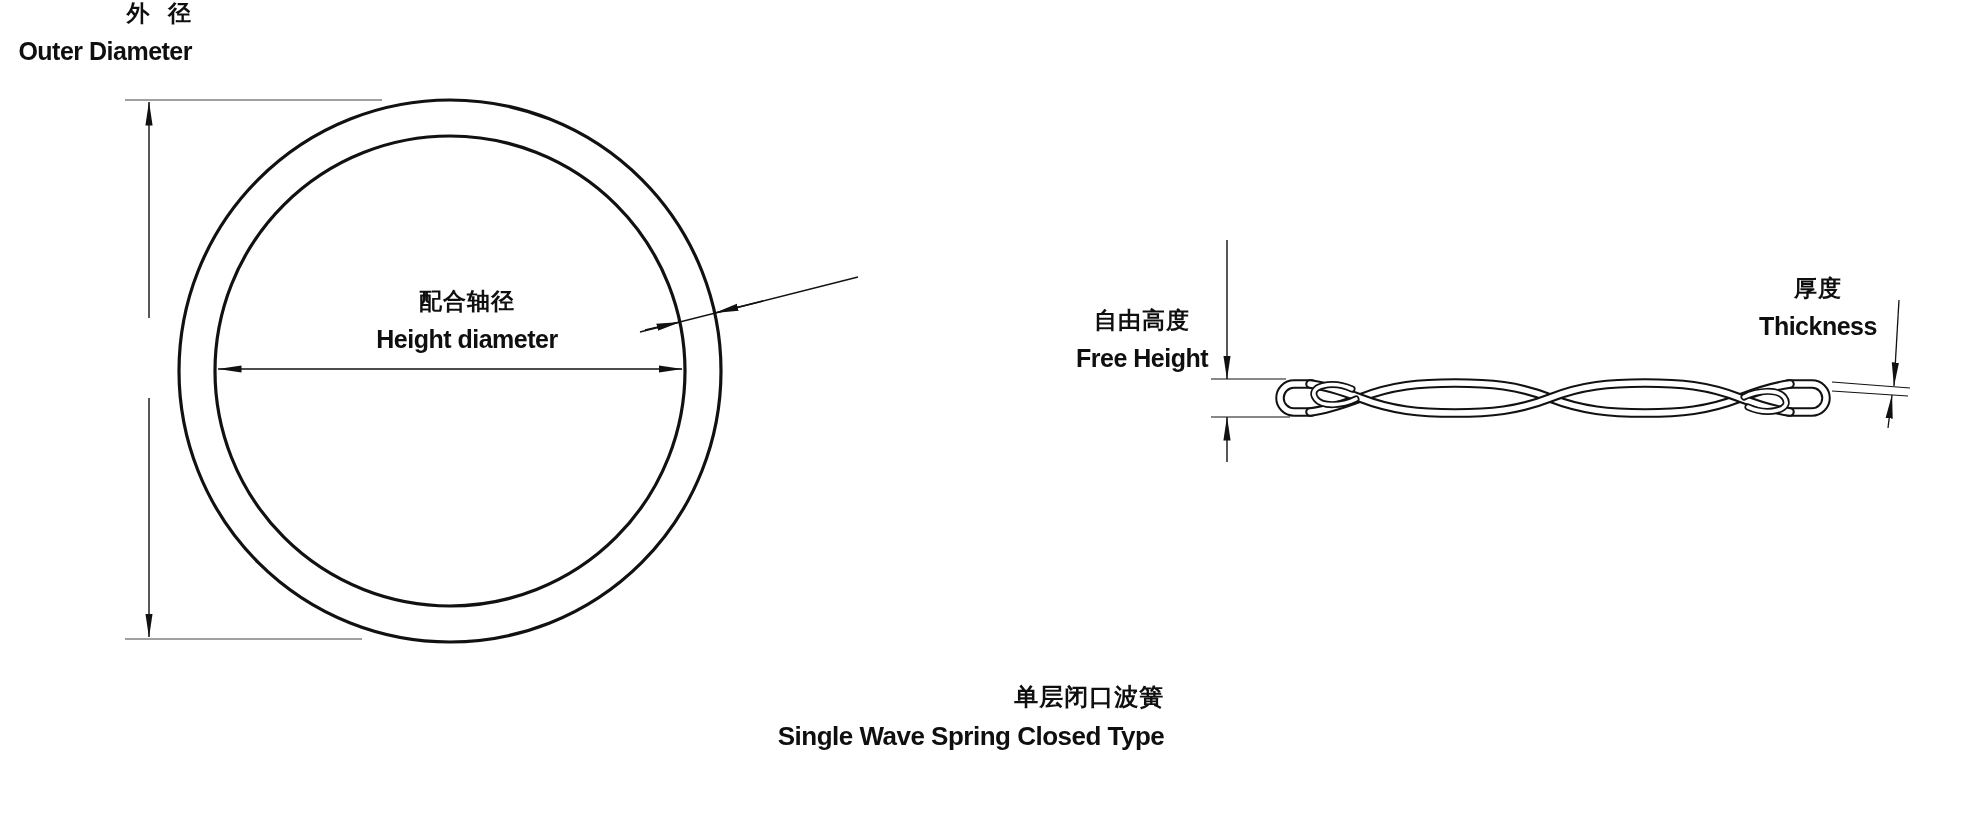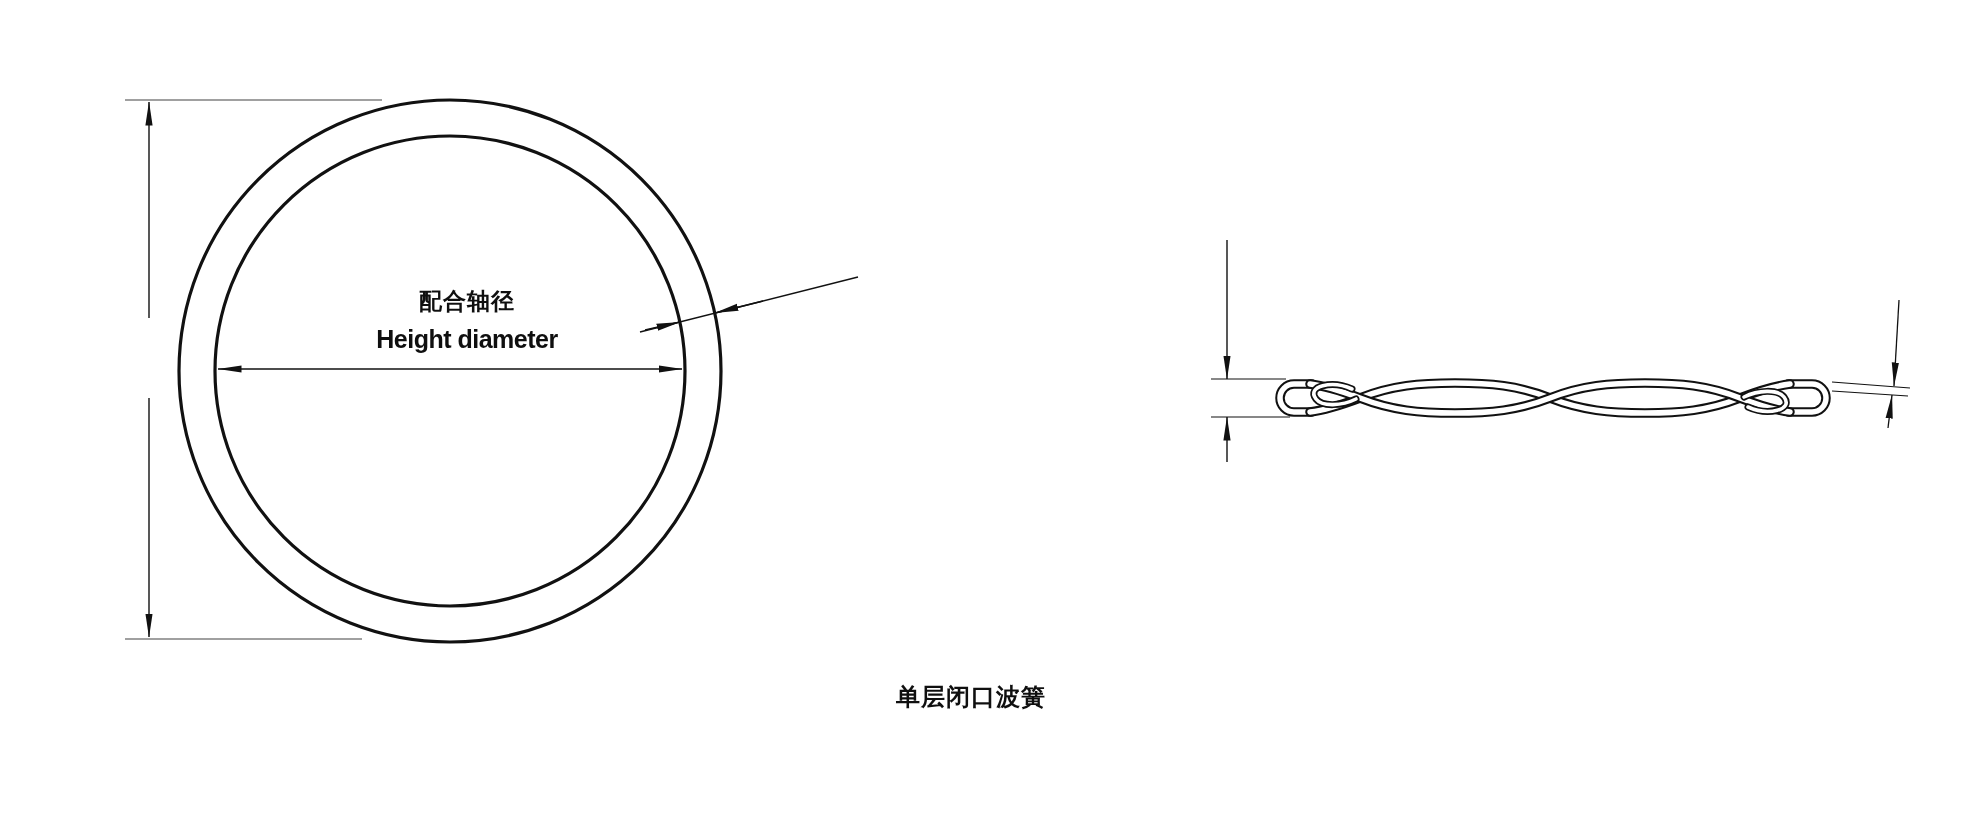--- a/index.html
+++ b/index.html
@@ -100,26 +100,39 @@
                C 1680,383 1708,385.5 1740,398
                C 1757,404.5 1774,410 1790,412" stroke="#ffffff" stroke-width="5.5"></path>
 
       <path d="M 1352,389 C 1332,380 1306,386 1316,399 C 1322,407 1342,406 1356,399" stroke="#111111" stroke-width="7"></path>
       <path d="M 1352,389 C 1332,380 1306,386 1316,399 C 1322,407 1342,406 1356,399" stroke="#ffffff" stroke-width="3.6"></path>
       <path d="M 1748,407 C 1768,416 1794,410 1784,397 C 1778,389 1758,390 1744,397" stroke="#111111" stroke-width="7"></path>
       <path d="M 1748,407 C 1768,416 1794,410 1784,397 C 1778,389 1758,390 1744,397" stroke="#ffffff" stroke-width="3.6"></path>
     </g>
   </svg>
 
+  <div class="lbl right" style="left:0;top:326;width:192px;">
+    <span class="zh wide">外 径</span>
+    <span class="en">Outer Diameter</span>
+  </div>
 
   <div class="lbl" style="left:467px;top:288px;text-align:center;">
     <span class="zh">配合轴径</span>
     <span class="en">Height diameter</span>
   </div>
 
 
+  <div class="lbl" style="left:1142px;top:307px;">
+    <span class="zh">自由高度</span>
+    <span class="en">Free Height</span>
+  </div>
 
+  <div class="lbl" style="left:1818px;top:275px;">
+    <span class="zh">厚度</span>
+    <span class="en">Thickness</span>
+  </div>
 
   <div class="lbl caption" style="left:971px;top:683px;text-align:right;">
     <span class="zh">单层闭口波簧</span>
+    <span class="en">Single Wave Spring Closed Type</span>
   </div>
 
 </div>
 
 </body></html>

